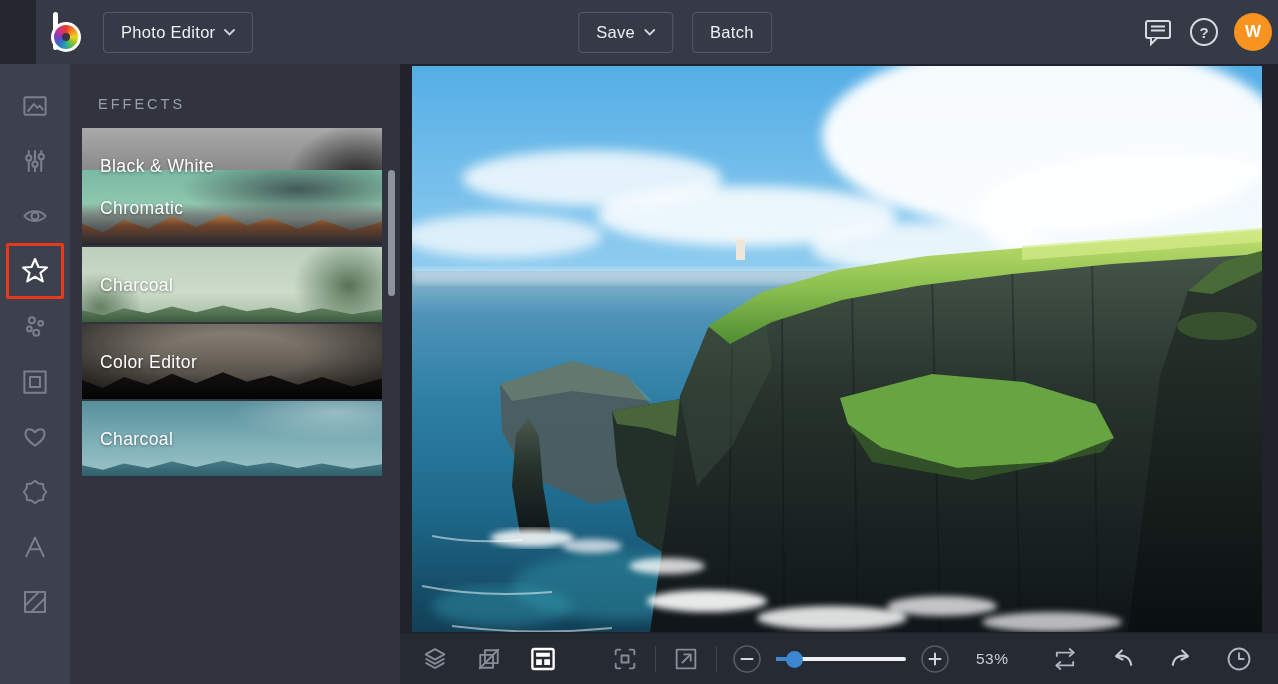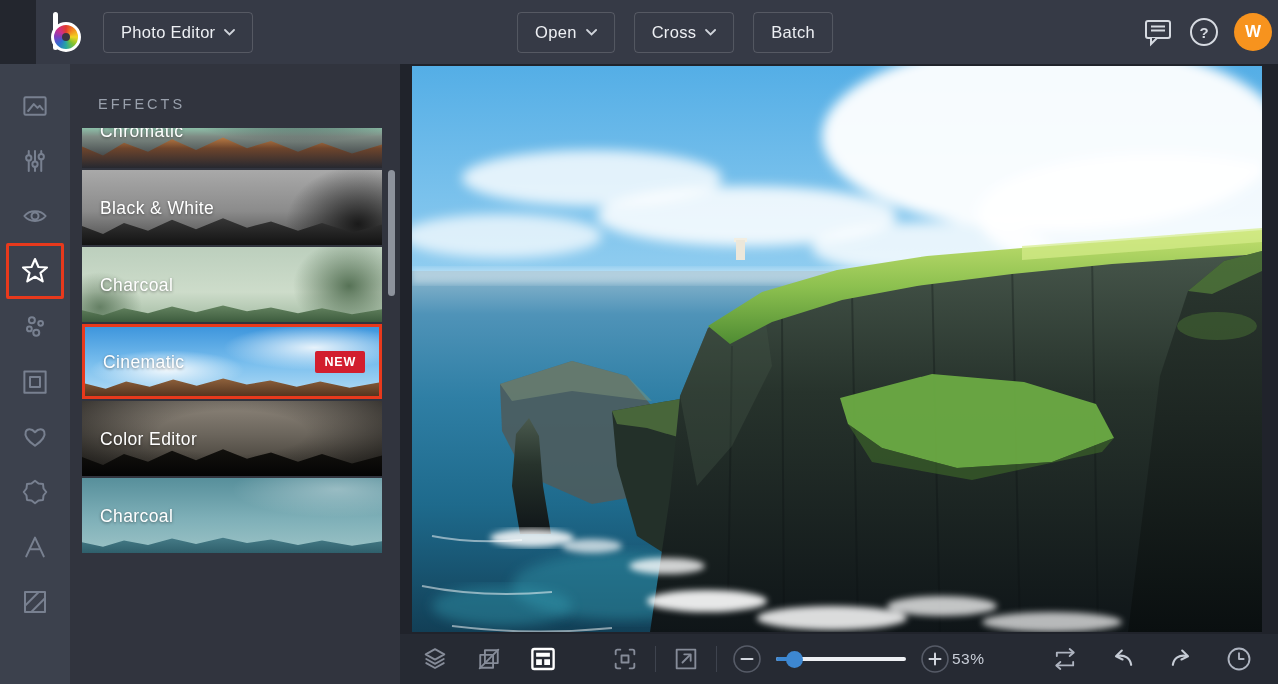--- a/index.html
+++ b/index.html
@@ -86,21 +86,21 @@
   .canvas { position:absolute; left:400px; top:64px; width:878px; height:620px; background:#20232b; }
   .photo { position:absolute; left:12px; top:2px; width:850px; height:566px; cursor:crosshair; }
   .photo svg { display:block; }
 
   
   .bottom-bar { position:absolute; left:0; bottom:0; width:878px; height:50px; background:#262a33; display:flex; align-items:center; padding:0 18px; }
   .bb-btn { background:none; border:none; cursor:pointer; width:34px; height:34px; display:flex; align-items:center; justify-content:center; flex:0 0 auto; }
   .bb-btn svg { stroke:#868c99; fill:none; stroke-width:1.6; stroke-linecap:round; stroke-linejoin:round; }
   .bb-btn.active svg { stroke:#ffffff; }
   .bb-sep { width:1px; height:26px; background:#3e434e; margin:0 13px; flex:0 0 auto; }
-  .zoom-text { color:#c9ced8; font-size:15.5px; margin-left:0; letter-spacing:.5px; }
+  .zoom-text { color:#c9ced8; font-size:15.5px; margin-left:24px; letter-spacing:.5px; }
   .slider { position:relative; width:130px; height:16px; margin:0 12px; cursor:pointer; flex:0 0 auto; }
   .slider .track { position:absolute; top:6px; left:0; width:130px; height:4px; border-radius:2px; background:#eef0f4; }
   .slider .fill { position:absolute; top:6px; left:0; width:18px; height:4px; border-radius:2px; background:#3d87d1; }
   .slider .handle { position:absolute; top:0; left:10px; width:17px; height:17px; border-radius:50%; background:#3d87d1; }
   .right-icons { margin-left:auto; display:flex; align-items:center; gap:24px; padding-right:4px; }
 </style>
 </head>
 <body>
 
 <div class="app">
@@ -112,27 +112,21 @@
       <div class="hub"></div>
     </div>
     <button class="tb-btn app-menu">
       <span>Photo Editor</span>
       <svg width="11" height="7" viewBox="0 0 11 7" class="chev">
           <polyline points="1,1 5.5,5.5 10,1" fill="none" stroke="#cfd3da" stroke-width="1.8" stroke-linecap="round"></polyline>
         </svg>
     </button>
     <div class="center-group">
       <button class="tb-btn">
-        <span>Open</span>
-        <svg width="11" height="7" viewBox="0 0 11 7">
-            <polyline points="1,1 5.5,5.5 10,1" fill="none" stroke="#cfd3da" stroke-width="1.8" stroke-linecap="round"></polyline>
-          </svg>
-      </button>
-      <button class="tb-btn">
-        <span>Cross</span>
+        <span>Save</span>
         <svg width="11" height="7" viewBox="0 0 11 7">
             <polyline points="1,1 5.5,5.5 10,1" fill="none" stroke="#cfd3da" stroke-width="1.8" stroke-linecap="round"></polyline>
           </svg>
       </button>
       <button class="tb-btn">
         <span>Batch</span>
       </button>
     </div>
     <div class="right-group">
       <button class="icon-btn">
@@ -221,36 +215,31 @@
         <rect x="4" y="4" width="16" height="16"></rect>
           <line x1="4" y1="15" x2="15" y2="4"></line>
           <line x1="9" y1="20" x2="20" y2="9"></line>
       </svg>
     </button>
   </nav>
 
   <aside class="panel">
     <div class="panel-title">EFFECTS</div>
     <div class="effect-list">
+      <div class="effect-item">
+        <div class="thumb t-bw"></div>
+        <span class="effect-label">Black &amp; White</span>
+      </div>
       <div class="effect-item clipped">
         <div class="thumb t-chromatic"></div>
         <span class="effect-label">Chromatic</span>
       </div>
       <div class="effect-item">
-        <div class="thumb t-bw"></div>
-        <span class="effect-label">Black &amp; White</span>
-      </div>
-      <div class="effect-item">
         <div class="thumb t-charcoal"></div>
         <span class="effect-label">Charcoal</span>
-      </div>
-      <div class="effect-item selected">
-        <div class="thumb t-cinematic"></div>
-        <span class="effect-label">Cinematic</span>
-        <span class="new-badge">NEW</span>
       </div>
       <div class="effect-item">
         <div class="thumb t-pinhole"></div>
         <span class="effect-label">Color Editor</span>
       </div>
       <div class="effect-item">
         <div class="thumb t-cyanotype"></div>
         <span class="effect-label">Charcoal</span>
       </div>
     </div>

